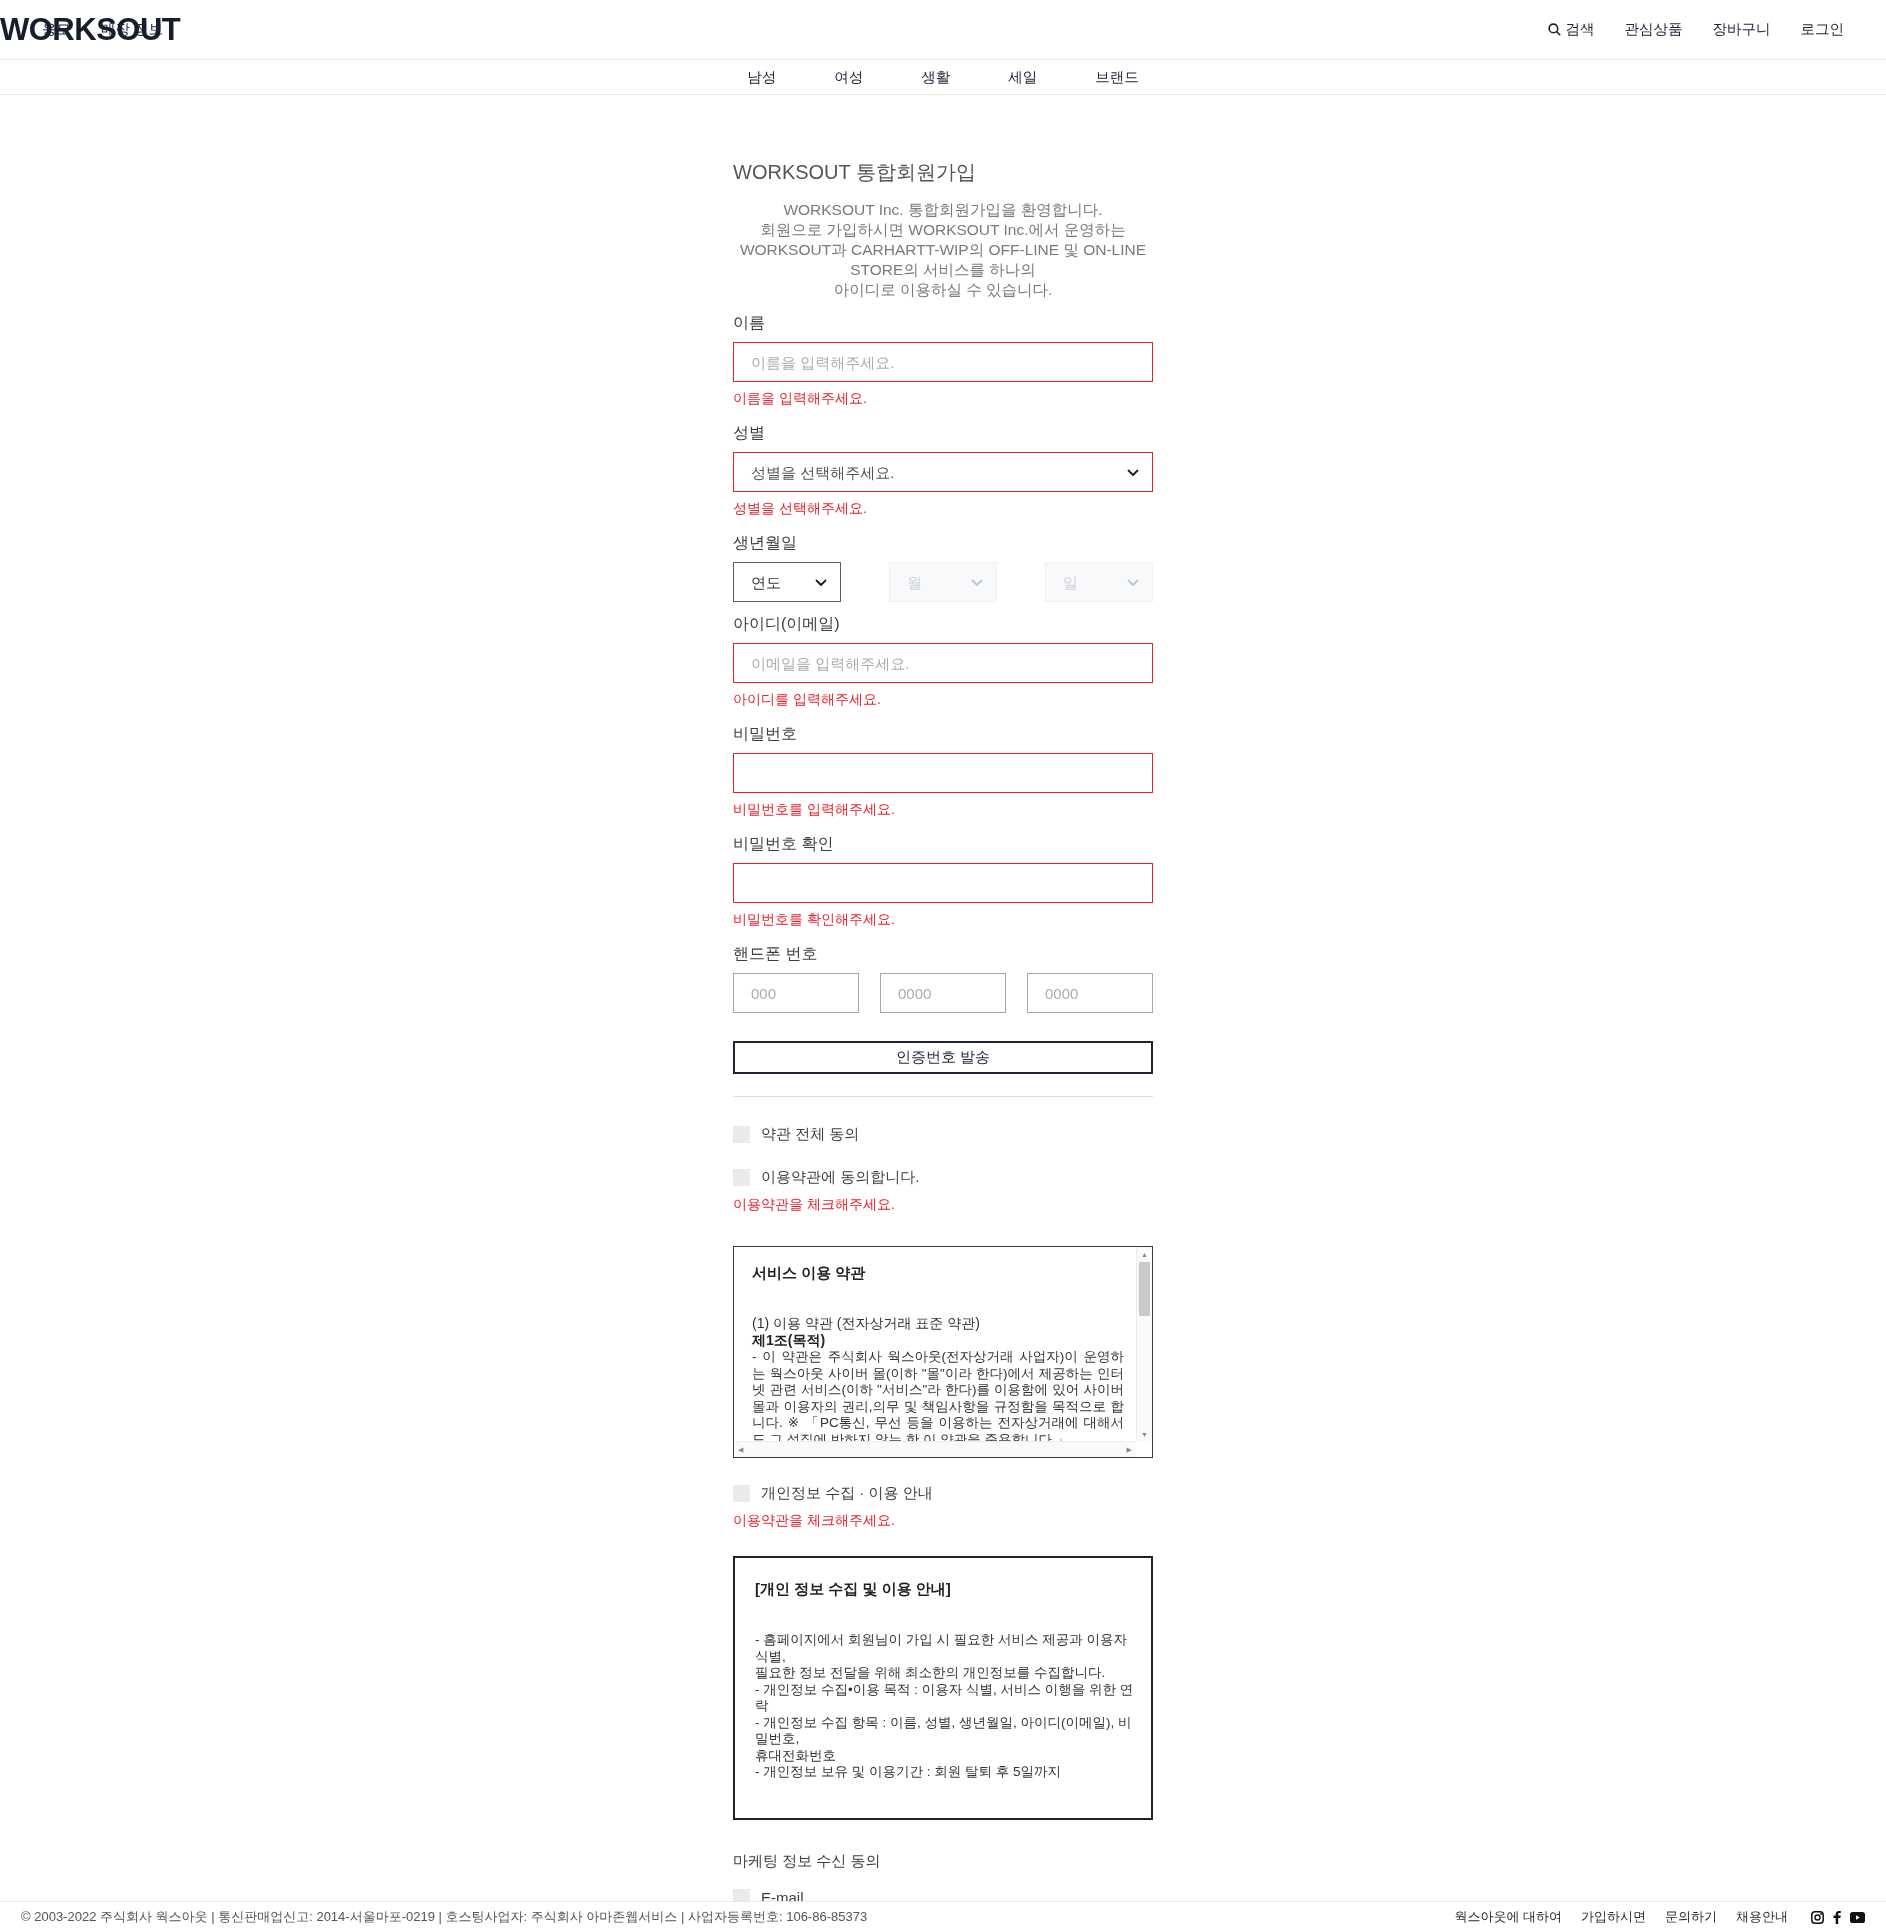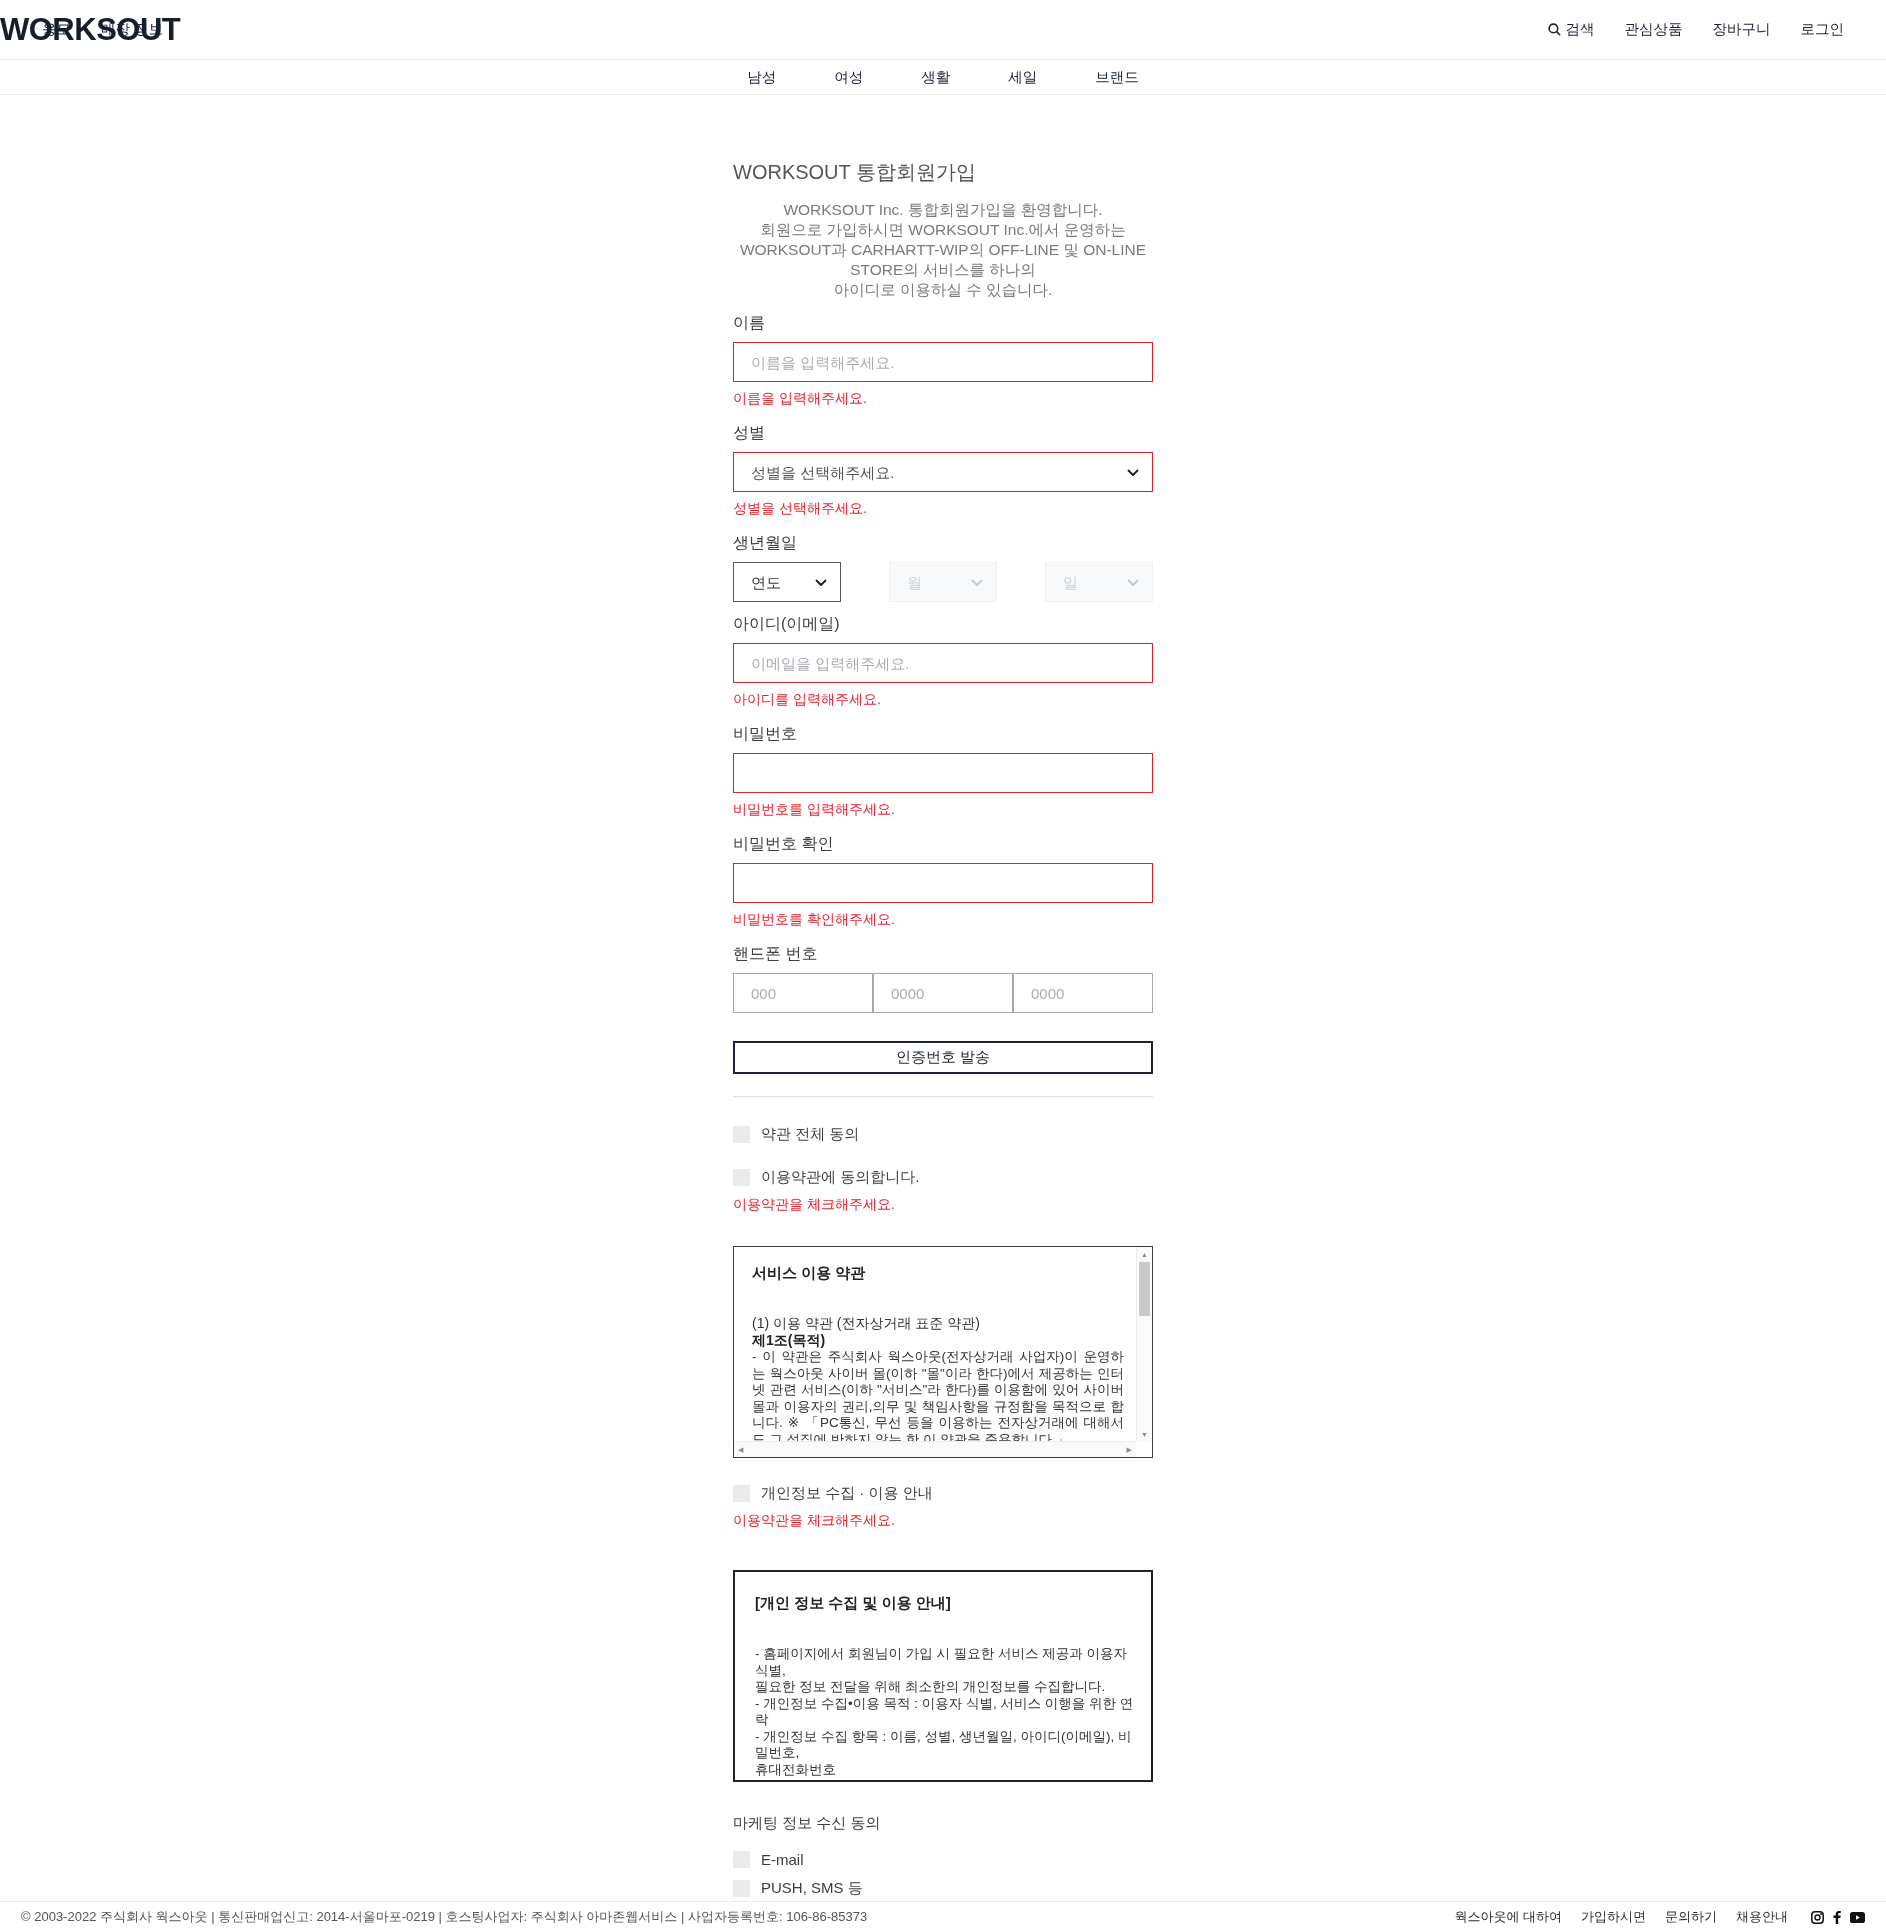--- a/index.html
+++ b/index.html
@@ -50,21 +50,21 @@
     padding:0 17px; outline:none; border:1px solid #b9bec4;
     font-family:"Liberation Sans","DejaVu Sans",sans-serif;
   }
   select.err-border { border-color:#e8202a; }
   .birth-row { display:flex; justify-content:space-between; }
   .birth-row .select-wrap { width:108px; }
   select.year { border:1px solid #5c5c5c; color:#333; }
   select.disabled { background:#f6f7f8; border:1px solid #ececee; color:#b9bdc3; }
   .group.birth { margin-bottom:12px; }
   .phone-row { display:flex; justify-content:space-between; }
-  .phone-row .ipt { width:140px; border:1px solid #a3a9b0; }
+  .phone-row .ipt { width:126px; border:1px solid #a3a9b0; }
   .group.phone { margin-bottom:28px; }
   .btn-outline {
     display:block; width:100%; height:33px; background:#fff; cursor:pointer;
     border:2px solid #1b2334; color:#1b2334; font-size:15px;
     font-family:"Liberation Sans","DejaVu Sans",sans-serif;
   }
   .divider { margin-top:22px; border:none; border-top:1px solid #dedede; }
   .check-row { display:flex; align-items:center; gap:11px; }
   .check-row.r1 { margin-top:28px; }
   .check-row.r2 { margin-top:24px; }
@@ -92,21 +92,21 @@
   .vscroll .arrow.down { position:absolute; bottom:0; left:0; right:0; }
   .hscroll {
     position:absolute; left:0; right:16px; bottom:0; height:16px;
     background:#fafafa; border-top:1px solid #ededed;
     display:flex; justify-content:space-between; align-items:center; padding:0 4px;
     font-size:7px; color:#8a8a8a;
   }
   
   .privacy-check { margin-top:26px; }
   .infobox {
-    margin-top:40px; height:212px; border:2px solid #222; background:#fff;
+    margin-top:26px; height:264px; border:2px solid #222; background:#fff;
     padding:22px 14px 0 20px; overflow:hidden;
   }
   .privacy-body { margin-top:33px; font-size:13.5px; line-height:16.5px; color:#333; white-space:pre-line; }
   .marketing-label { margin-top:32px; font-size:15px; color:#3d3d3d; }
   .check-row.m1 { margin-top:18px; }
   .check-row.m2 { margin-top:11px; }
   
   .footer {
     position:absolute; left:0; right:0; bottom:0; height:31px;
     border-top:1px solid #e8e8e8; display:flex; align-items:center;

